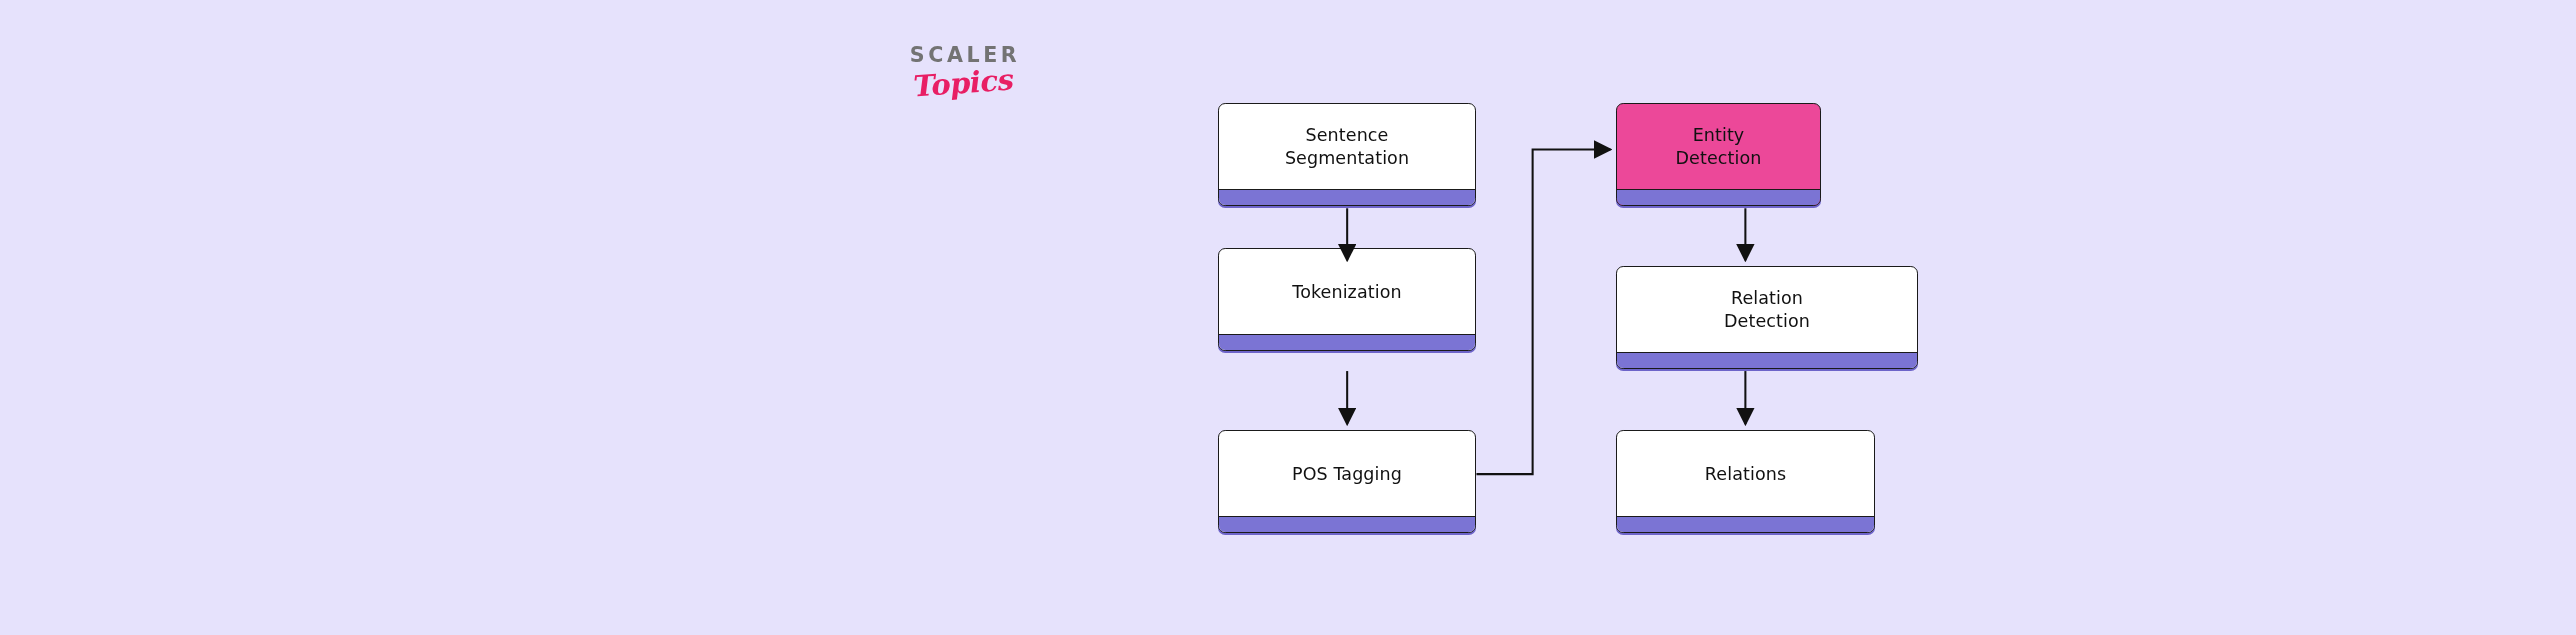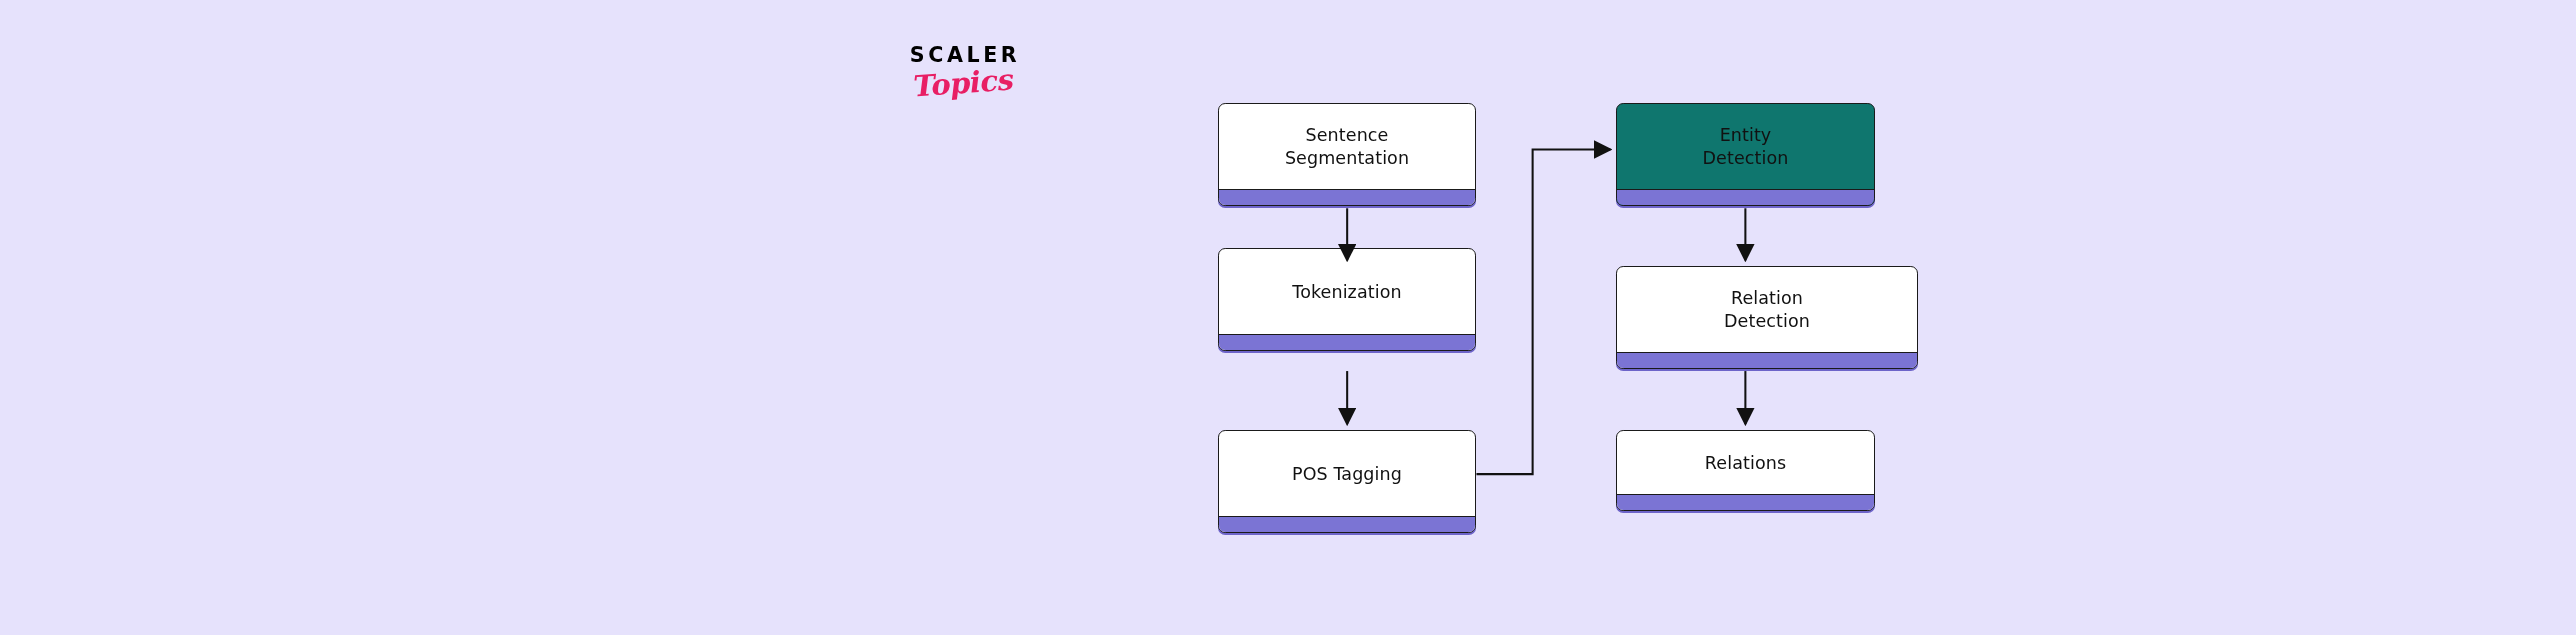--- a/index.html
+++ b/index.html
@@ -110,49 +110,49 @@
     height: 636px;
     pointer-events: none;
   }
 </style>
 </head>
 <body style="background: rgb(230, 226, 252);">
 
 <div id="canvas" style="background: rgb(230, 226, 252);">
 
   <div id="brand">
-    <span class="scaler" style="color: #000000;">SCALER</span>
+    <span class="scaler" style="color: #737373;">SCALER</span>
     <span class="topics" style="color: rgb(232, 30, 100);">Topics</span>
   </div>
 
   <div id="flow">
       <div class="node" style="left: 1218px; top: 103px; width: 258px; height: 103px; background: rgb(255, 255, 255); border-color: rgb(26, 26, 26);">
         <div class="node-label">Sentence
 Segmentation</div>
         <div class="node-bar" style="background: rgb(123, 116, 212);"></div>
       </div>
       <div class="node" style="left: 1218px; top: 248px; width: 258px; height: 103px; background: rgb(255, 255, 255); border-color: rgb(26, 26, 26);">
         <div class="node-label">Tokenization</div>
         <div class="node-bar" style="background: rgb(123, 116, 212);"></div>
       </div>
       <div class="node" style="left: 1218px; top: 430px; width: 258px; height: 103px; background: rgb(255, 255, 255); border-color: rgb(26, 26, 26);">
         <div class="node-label">POS Tagging</div>
         <div class="node-bar" style="background: rgb(123, 116, 212);"></div>
       </div>
-      <div class="node" style="left: 1616px; top: 103px; width: 259px; height: 103px; background: #0f766e; border-color: rgb(26, 26, 26);">
+      <div class="node" style="left: 1616px; top: 103px; width: 205px; height: 103px; background: #ec4899; border-color: rgb(26, 26, 26);">
         <div class="node-label">Entity
 Detection</div>
         <div class="node-bar" style="background: rgb(123, 116, 212);"></div>
       </div>
       <div class="node" style="left: 1616px; top: 266px; width: 302px; height: 103px; background: rgb(255, 255, 255); border-color: rgb(26, 26, 26);">
         <div class="node-label">Relation
 Detection</div>
         <div class="node-bar" style="background: rgb(123, 116, 212);"></div>
       </div>
-      <div class="node" style="left: 1616px; top: 430px; width: 259px; height: 81px; background: rgb(255, 255, 255); border-color: rgb(26, 26, 26);">
+      <div class="node" style="left: 1616px; top: 430px; width: 259px; height: 103px; background: rgb(255, 255, 255); border-color: rgb(26, 26, 26);">
         <div class="node-label">Relations</div>
         <div class="node-bar" style="background: rgb(123, 116, 212);"></div>
       </div>
     </div>
 
   <svg id="edges" viewBox="0 0 6000 1234" xmlns="http://www.w3.org/2000/svg">
     <defs>
       <marker id="arrowhead" markerWidth="9" markerHeight="9" refX="8" refY="4.5" orient="auto" markerUnits="strokeWidth">
         <path d="M0,0 L9,4.5 L0,9 z" fill="#111111"></path>
       </marker>

